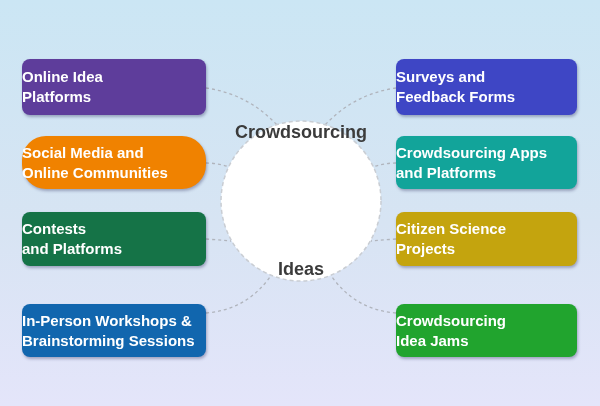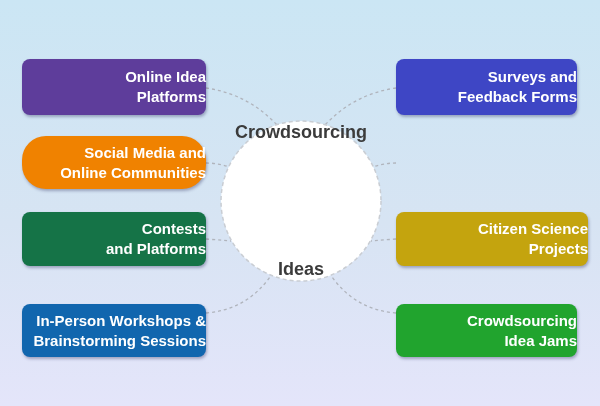--- a/index.html
+++ b/index.html
@@ -19,21 +19,21 @@
     inset: 0;
     width: 600px;
     height: 406px;
   }
   .node {
     position: absolute;
     width: 184px;
     border-radius: 8px;
     display: flex;
     flex-direction: column;
-    align-items: flex-end;
+    align-items: flex-start;
     justify-content: center;
     color: #ffffff;
     font-weight: bold;
     font-size: 15px;
     line-height: 20px;
     text-align: center;
     box-shadow: 1px 2px 3px rgba(40, 40, 90, 0.35);
   }
   .node.left  { left: 22px; }
   .node.right { left: 396px; width: 181px; }
@@ -96,21 +96,25 @@
   </div>
   <div class="node left row-3" style="background: rgb(17, 102, 174);">
     <span>In-Person Workshops &amp;</span>
     <span>Brainstorming Sessions</span>
   </div>
 
   <div class="node right row-0" style="background: rgb(62, 70, 197);">
     <span>Surveys and</span>
     <span>Feedback Forms</span>
   </div>
-  <div class="node right row-2" style="background: rgb(196, 164, 14); padding-left: 11px;">
+  <div class="node right row-1" style="background: rgb(18, 164, 154);">
+    <span>Crowdsourcing Apps</span>
+    <span>and Platforms</span>
+  </div>
+  <div class="node right row-2" style="background: rgb(196, 164, 14);">
     <span>Citizen Science</span>
     <span>Projects</span>
   </div>
   <div class="node right row-3" style="background: rgb(33, 164, 46);">
     <span>Crowdsourcing</span>
     <span>Idea Jams</span>
   </div>
 
 </div>
 

